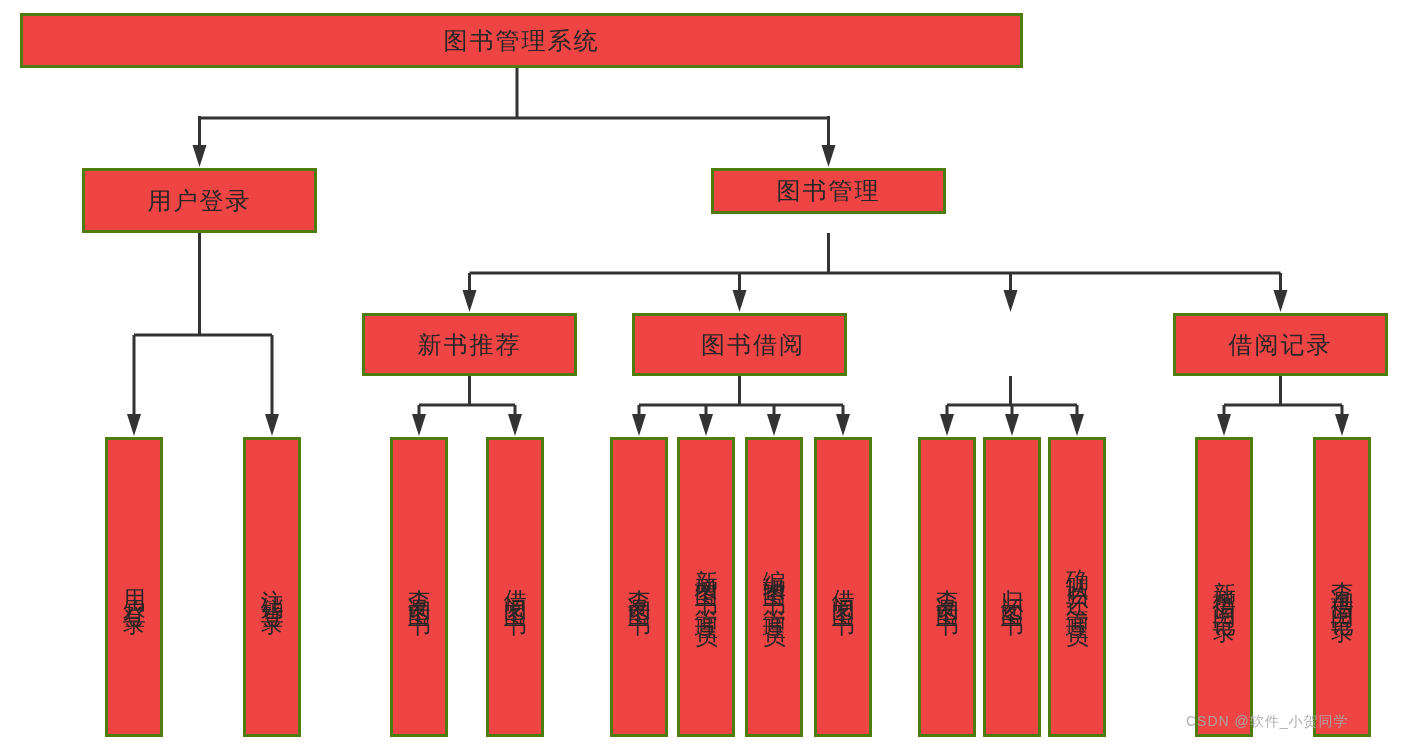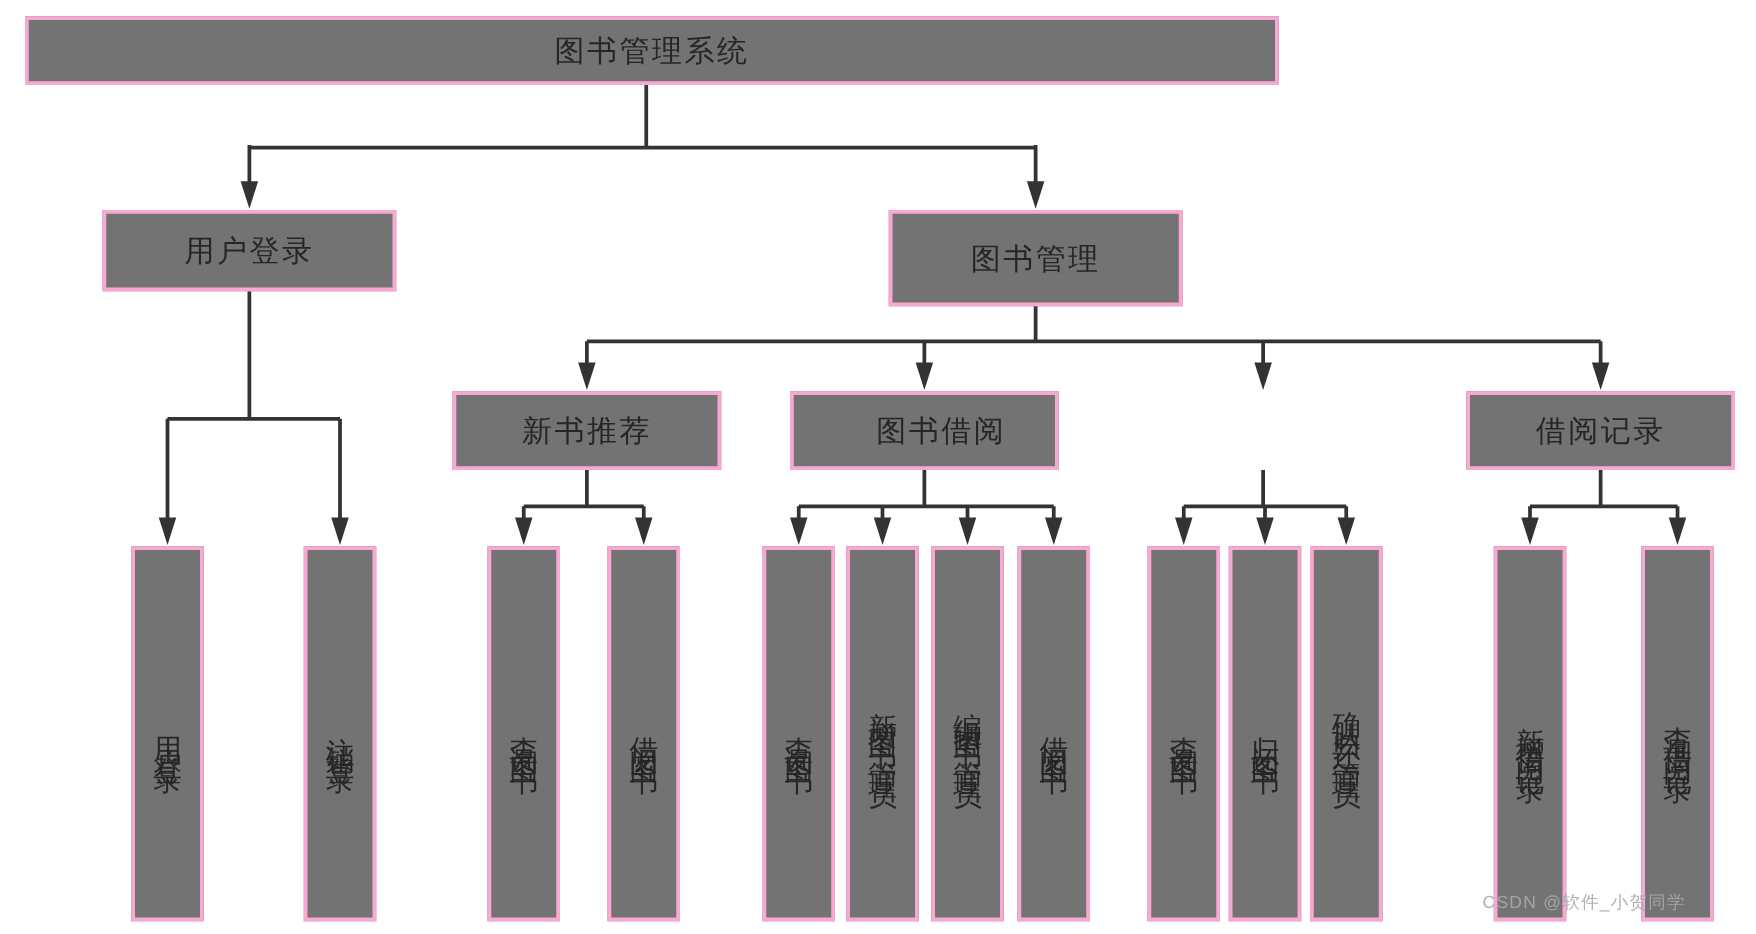--- a/index.html
+++ b/index.html
@@ -5,21 +5,21 @@
   html, body { margin:0; padding:0; background:#ffffff; }
   .canvas {
     position:relative; width:1405px; height:747px; background:#ffffff;
     font-family:"Liberation Sans", sans-serif; overflow:hidden;
   }
   svg.wires { position:absolute; left:0; top:0; width:1405px; height:747px; }
   .wire { fill:none; stroke:#333333; stroke-width:3; }
   .head { fill:#333333; stroke:none; }
   .box {
     position:absolute; box-sizing:border-box;
-    border:3px solid #f9a8d4; background:#737373;
+    border:3px solid #4d7c0f; background:#ef4444;
     display:flex; align-items:center; justify-content:center;
     color:#262626;
   }
   .hbox { font-size:24px; letter-spacing:2px; }
   .hbox span { white-space:nowrap; }
   .vbox { font-size:23px; }
   .vbox span {
     writing-mode:vertical-rl; text-orientation:mixed;
     letter-spacing:8px; line-height:1.1;
   }
@@ -65,21 +65,21 @@
     </g>
   </svg>
 
   <div class="box hbox" style="left:20px; top:13px; width:1003px; height:55px;">
     <span>图书管理系统</span>
   </div>
 
   <div class="box hbox" style="left:82px; top:168px; width:235px; height:65px;">
     <span>用户登录</span>
   </div>
-  <div class="box hbox" style="left:711px; top:168px; width:235px; height:77px;">
+  <div class="box hbox" style="left:711px; top:168px; width:235px; height:46px;">
     <span>图书管理</span>
   </div>
 
   <div class="box hbox" style="left:362px; top:313px; width:215px; height:63px;align-items:center;">
     <span>新书推荐</span>
   </div>
   <div class="box hbox" style="left:632px; top:313px; width:215px; height:63px;padding-left:27px;">
     <span>图书借阅</span>
   </div>
   <div class="box hbox" style="left:1173px; top:313px; width:215px; height:63px;">

